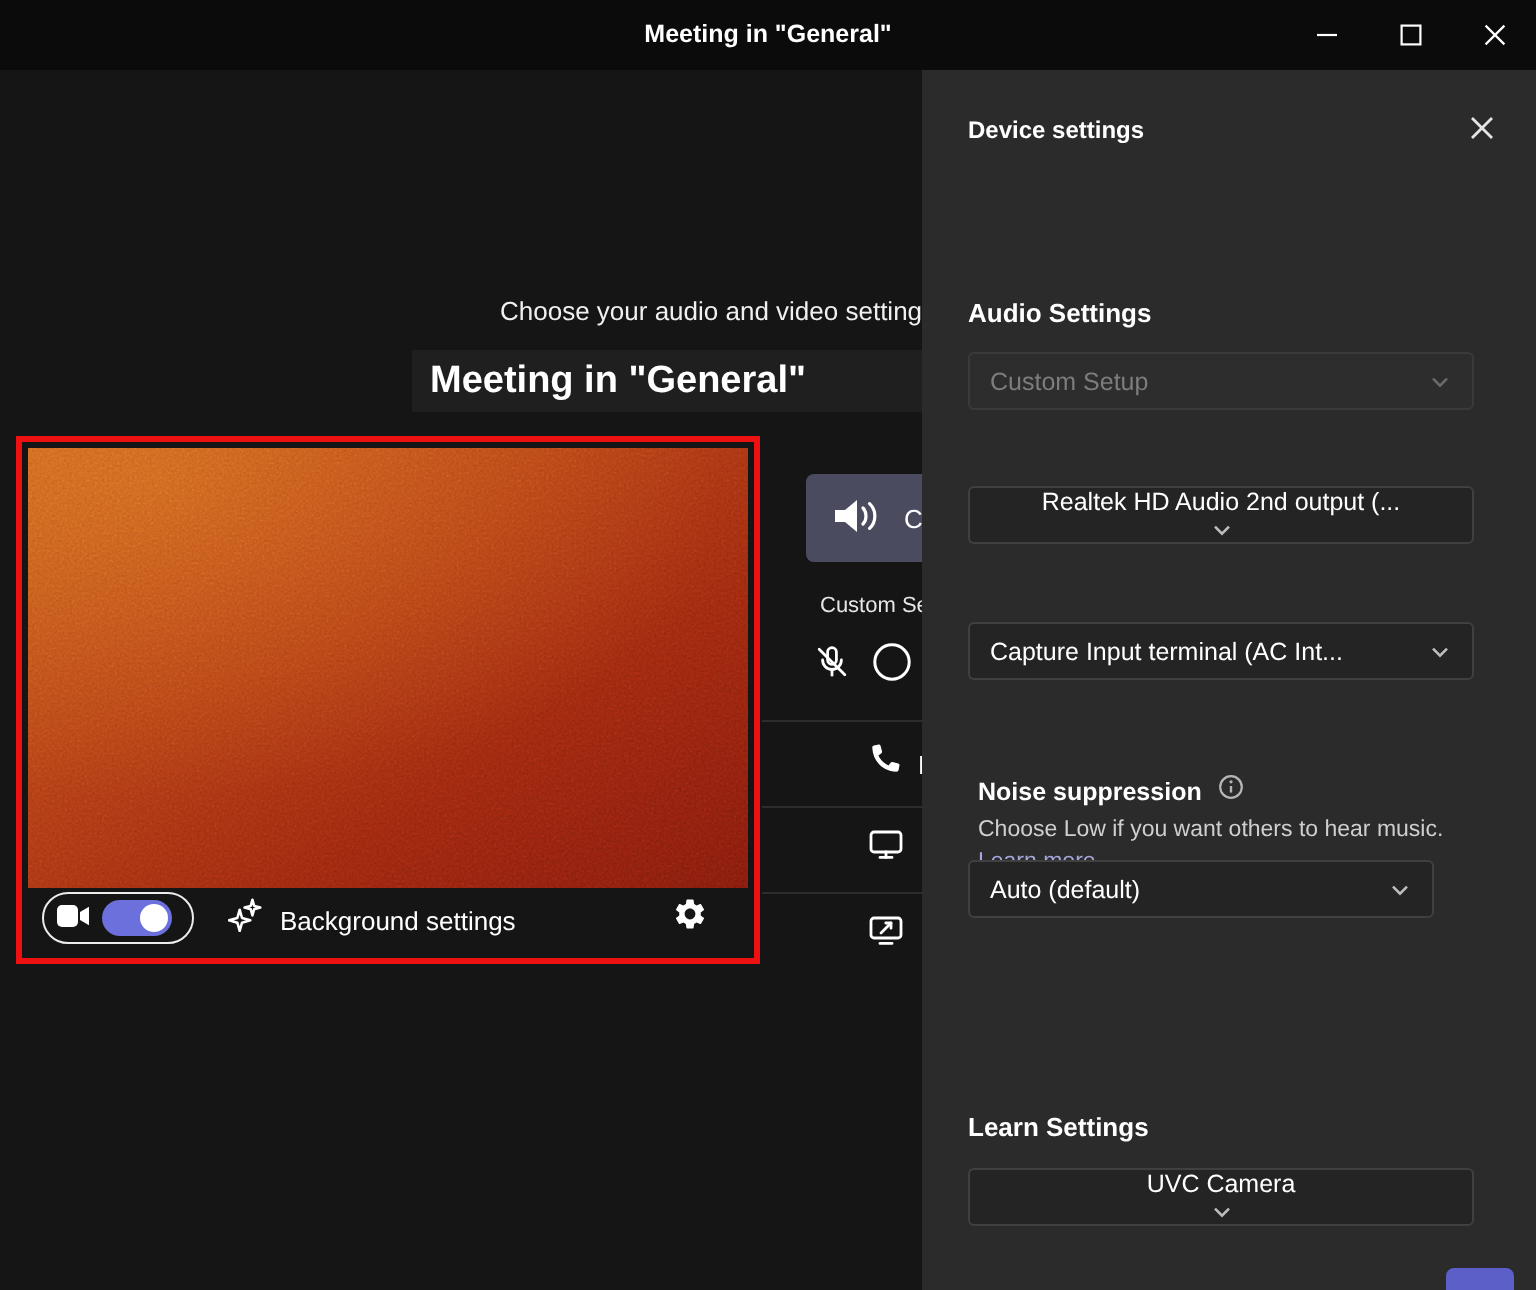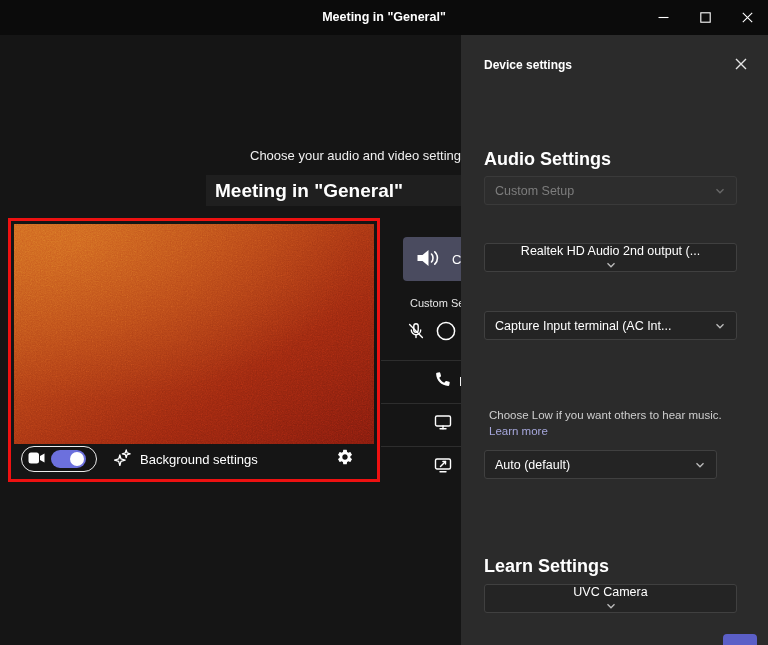--- a/index.html
+++ b/index.html
@@ -52,21 +52,21 @@
   .switch { position:relative; width:35px; height:18px; border-radius:9px; background:#6c70dd; }
   .switch .knob { position:absolute; right:2px; top:2px; width:14px; height:14px; border-radius:50%; background:#ffffff; }
   .bg-filters { position:absolute; left:100px; top:5px; display:flex; align-items:center; gap:9px; cursor:pointer; }
   .bg-filters .lbl { color:#ffffff; font-size:13px; white-space:nowrap; }
   .gear-btn { position:absolute; left:322px; top:4px; background:transparent; border:none; cursor:pointer; }
 
   
   .panel { position:absolute; left:461px; top:35px; width:307px; height:610px; background:#2b2b2b; z-index:20; }
   .panel-title { position:absolute; left:23px; top:23px; color:#ffffff; font-size:12px; font-weight:700; }
   .panel-close { position:absolute; right:20px; top:22px; background:transparent; border:none; cursor:pointer; }
-  .section-title { position:absolute; left:23px; color:#ffffff; font-size:18px; font-weight:700; }
+  .section-title { position:absolute; left:23px; color:#ffffff; font-size:13px; font-weight:700; }
   .field-label { position:absolute; left:23px; color:#d4d4d4; font-size:11.5px; }
   .dropdown { position:absolute; left:23px; height:29px; background:#242424; border:1px solid #404040;
       border-radius:3px; display:flex; align-items:center; justify-content:space-between;
       padding:0 10px; cursor:pointer; }
   .dropdown .val { color:#ffffff; font-size:12.5px; white-space:nowrap; overflow:hidden; }
   .dropdown.disabled { background:#2d2d2d; border-color:#3a3a3a; cursor:default; }
   .dropdown.disabled .val { color:#7d7d7d; }
   .noise-label-row { position:absolute; left:28px; top:352px; display:flex; align-items:center; gap:8px; }
   .noise-label { color:#ffffff; font-size:12.5px; font-weight:700; }
   .noise-desc { position:absolute; left:28px; top:372px; width:238px; color:#cfcfcf;
@@ -245,22 +245,32 @@
     </div>
 
     <div class="field-label" style="top:284px;">Microphone</div>
     <div class="dropdown" style="top:276px; width:253px;">
       <span class="val">Capture Input terminal (AC Int...</span>
       <svg width="12" height="12" viewBox="0 0 12 12">
           <path d="M2.5 4.3 L6 7.8 L9.5 4.3" stroke="#bdbdbd" stroke-width="1.3" fill="none"></path>
         </svg>
     </div>
 
+    <div class="noise-label-row">
+      <span class="noise-label">Noise suppression</span>
+      <span>
+        <svg width="13" height="13" viewBox="0 0 13 13" fill="none">
+          <circle cx="6.5" cy="6.5" r="5.4" stroke="#b5b5b5" stroke-width="1.1"></circle>
+          <path d="M6.5 6 V9.3" stroke="#b5b5b5" stroke-width="1.2"></path>
+          <circle cx="6.5" cy="3.9" r="0.8" fill="#b5b5b5"></circle>
+        </svg>
+      </span>
+    </div>
     <p class="noise-desc"><span>Choose Low if you want others to hear music.</span> <span class="link">Learn more</span></p>
-    <div class="dropdown" style="top:415px; width:233px;gap:26px;">
+    <div class="dropdown" style="top:395px; width:233px;gap:26px;">
       <span class="val">Auto (default)</span>
       <svg width="12" height="12" viewBox="0 0 12 12">
           <path d="M2.5 4.3 L6 7.8 L9.5 4.3" stroke="#bdbdbd" stroke-width="1.3" fill="none"></path>
         </svg>
     </div>
 
     <div class="section-title" style="top:521px;">Learn Settings</div>
     <div class="field-label" style="top:556px;">Camera</div>
     <div class="dropdown" style="top:549px; width:253px;flex-direction:column;">
       <span class="val">UVC Camera</span>

